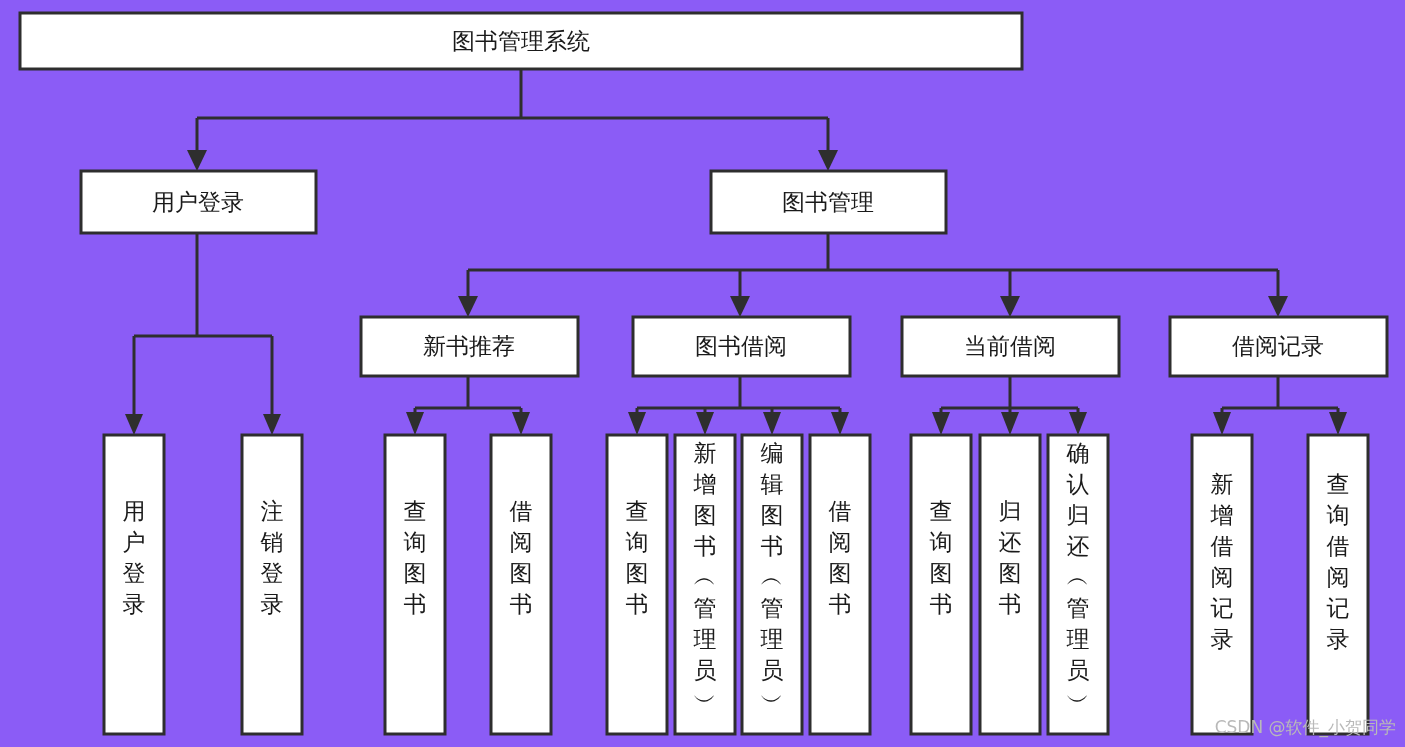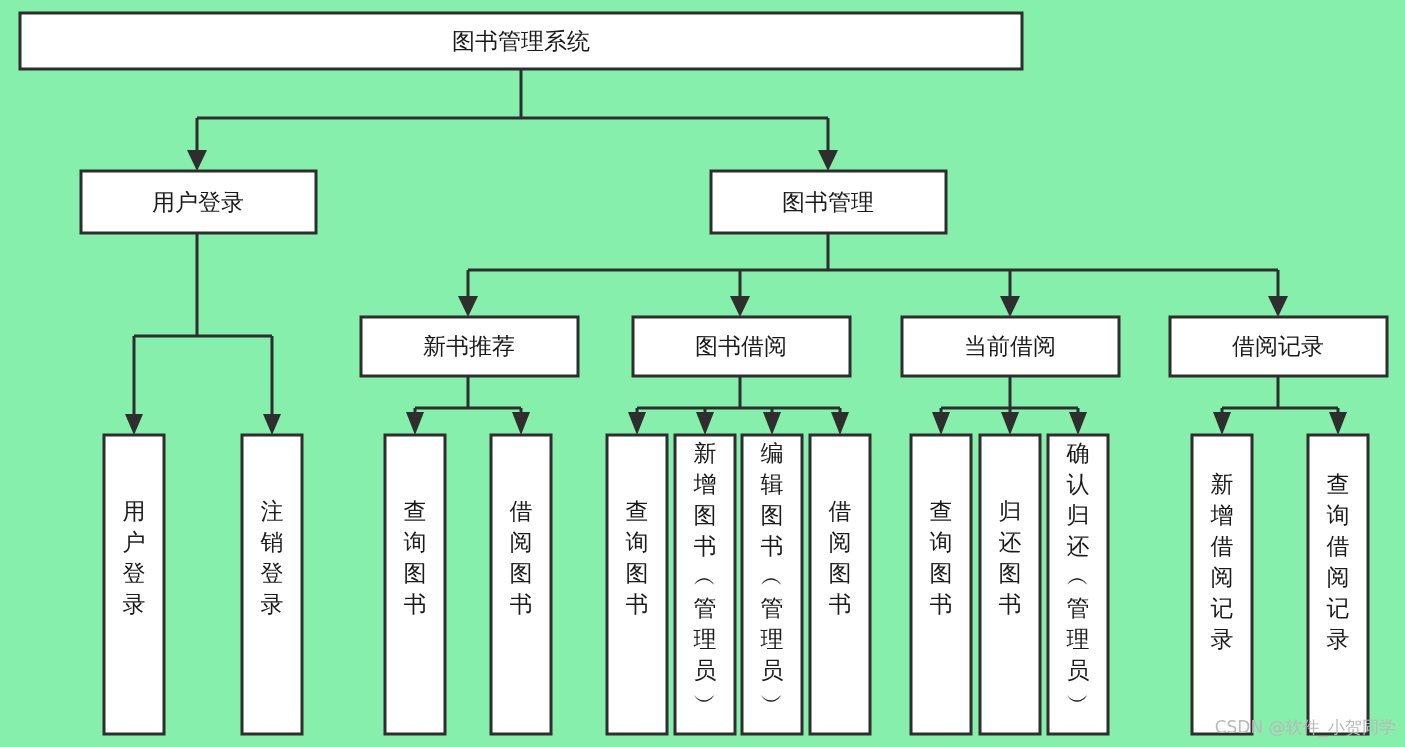--- a/index.html
+++ b/index.html
@@ -11,21 +11,21 @@
   body {
     width: 1405px;
     height: 747px;
     font-family: "DejaVu Sans", "Liberation Sans", sans-serif;
     overflow: hidden;
   }
   #diagram-root {
     position: relative;
     width: 1405px;
     height: 747px;
-    background: #86efac;
+    background: #8b5cf6;
   }
   svg#flow-svg {
     position: absolute;
     top: 0;
     left: 0;
     width: 1405px;
     height: 747px;
     display: block;
   }
   .node-box {

